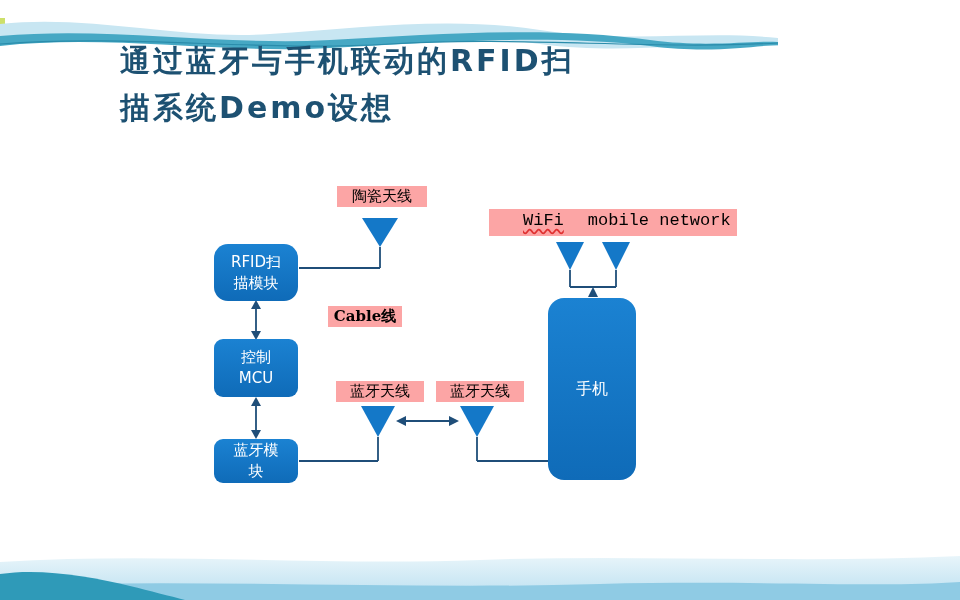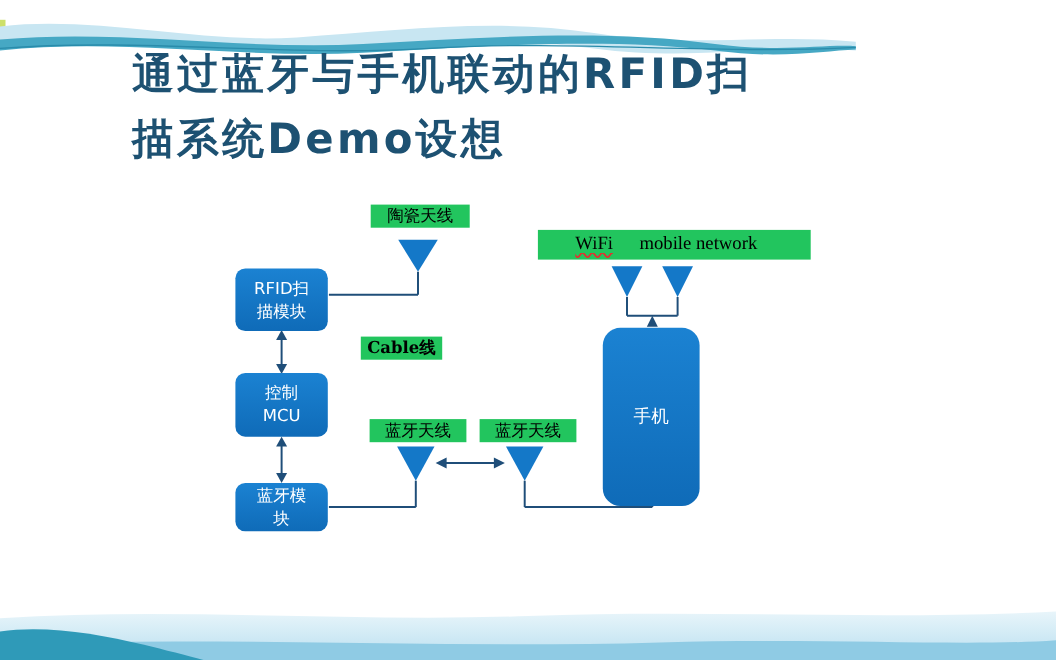--- a/index.html
+++ b/index.html
@@ -4,47 +4,47 @@
 <style>
   html,body{margin:0;padding:0;background:#fff;}
   .stage{
     position:relative;width:960px;height:600px;overflow:hidden;
     background:#ffffff;font-family:"DejaVu Sans",sans-serif;
   }
   .top-wave{position:absolute;left:0;top:0;width:790px;height:70px;z-index:0;}
   .bottom-wave{position:absolute;left:0;top:540px;width:960px;height:60px;z-index:0;}
   .title{
     position:absolute;left:120px;top:38px;width:680px;z-index:2;
-    font-size:38px;line-height:1.55;font-weight:700;letter-spacing:3px;
+    font-size:30px;line-height:1.55;font-weight:700;letter-spacing:3px;
     color:#1d5172;white-space:pre-line;
   }
   .wires{position:absolute;left:0;top:0;width:960px;height:600px;z-index:1;}
   .wires line{stroke:#1f4e79;stroke-width:1.8;}
   .wires polygon.arrow{fill:#1f4e79;stroke:none;}
   .wires polygon.ant{stroke:none;}
   .bluebox{
     position:absolute;z-index:2;background:linear-gradient(#1b82d2,#0f6bb8);
     border-radius:9px;color:#fff;display:flex;align-items:center;justify-content:center;
     text-align:center;white-space:pre-line;font-size:15px;line-height:1.4;
   }
-  .box-rfid{left:214px;top:244px;width:84px;height:57px;}
+  .box-rfid{left:214px;top:244px;width:84px;height:57px;border-radius:14px;}
   .box-mcu{left:214px;top:339px;width:84px;height:58px;}
   .box-bt{left:214px;top:439px;width:84px;height:44px;}
-  .box-phone{left:548px;top:298px;width:88px;height:162px;border-radius:16px;font-size:16px;}
+  .box-phone{left:548px;top:298px;width:88px;height:182px;border-radius:16px;font-size:16px;}
   .small-label{
-    position:absolute;z-index:2;background:#22c55e;color:#000;
+    position:absolute;z-index:2;background:#fca5a5;color:#000;
     font-size:15px;text-align:center;padding:1px 2px;
   }
   .lbl-ceramic{left:337px;top:186px;width:86px;}
   .lbl-cable{left:328px;top:274px;width:70px;font-weight:700;font-family:"DejaVu Serif",serif;margin-top:32px;}
   .lbl-bt-left{left:336px;top:381px;width:84px;}
   .lbl-bt-right{left:436px;top:381px;width:84px;}
   .lbl-wifi-group{
     left:489px;top:209px;width:248px;height:27px;text-align:left;
-    font-family:Liberation Serif, serif;font-size:17px;padding:2px 0 0 34px;box-sizing:border-box;
+    font-family:Liberation Mono, monospace;font-size:17px;padding:2px 0 0 34px;box-sizing:border-box;
   }
   .wifi-word{
     text-decoration:underline wavy #e03131;
     text-decoration-skip-ink:none;text-underline-offset:3px;
     margin-right:24px;
   }
 </style>
 </head>
 <body>
 

